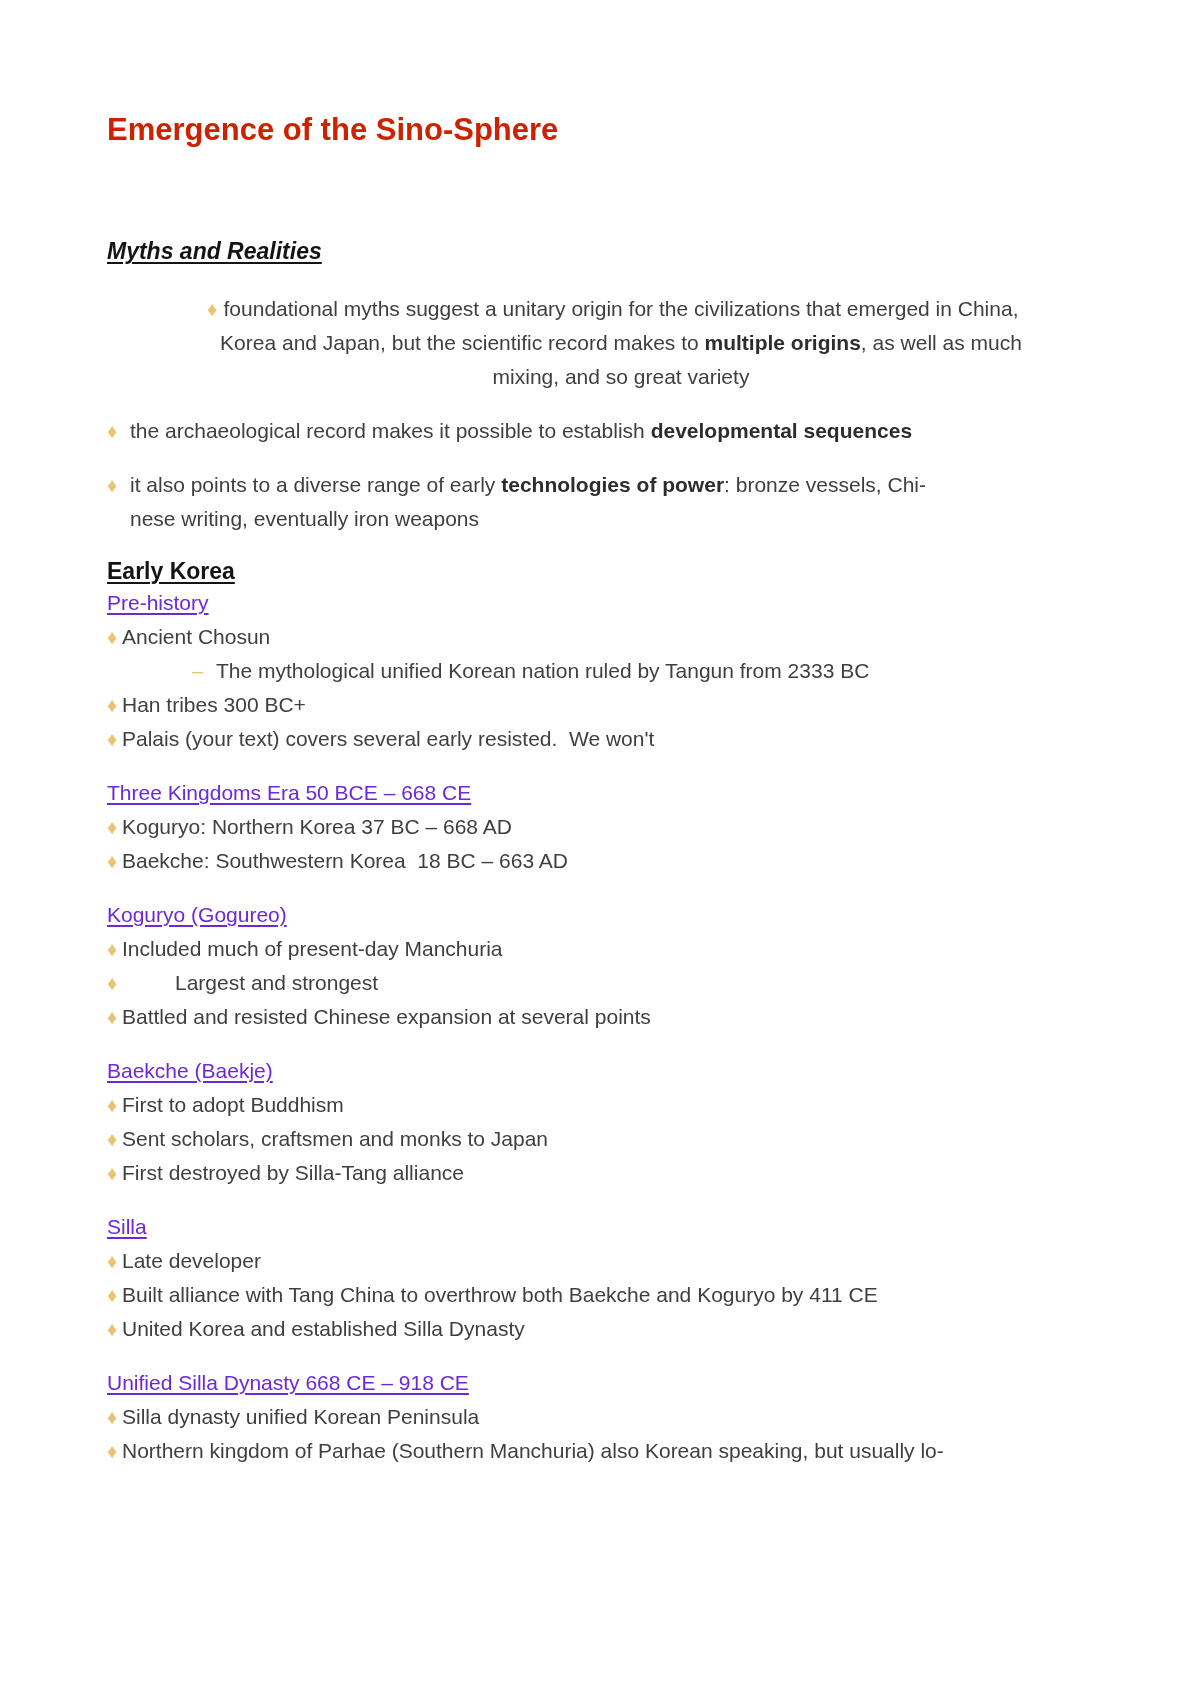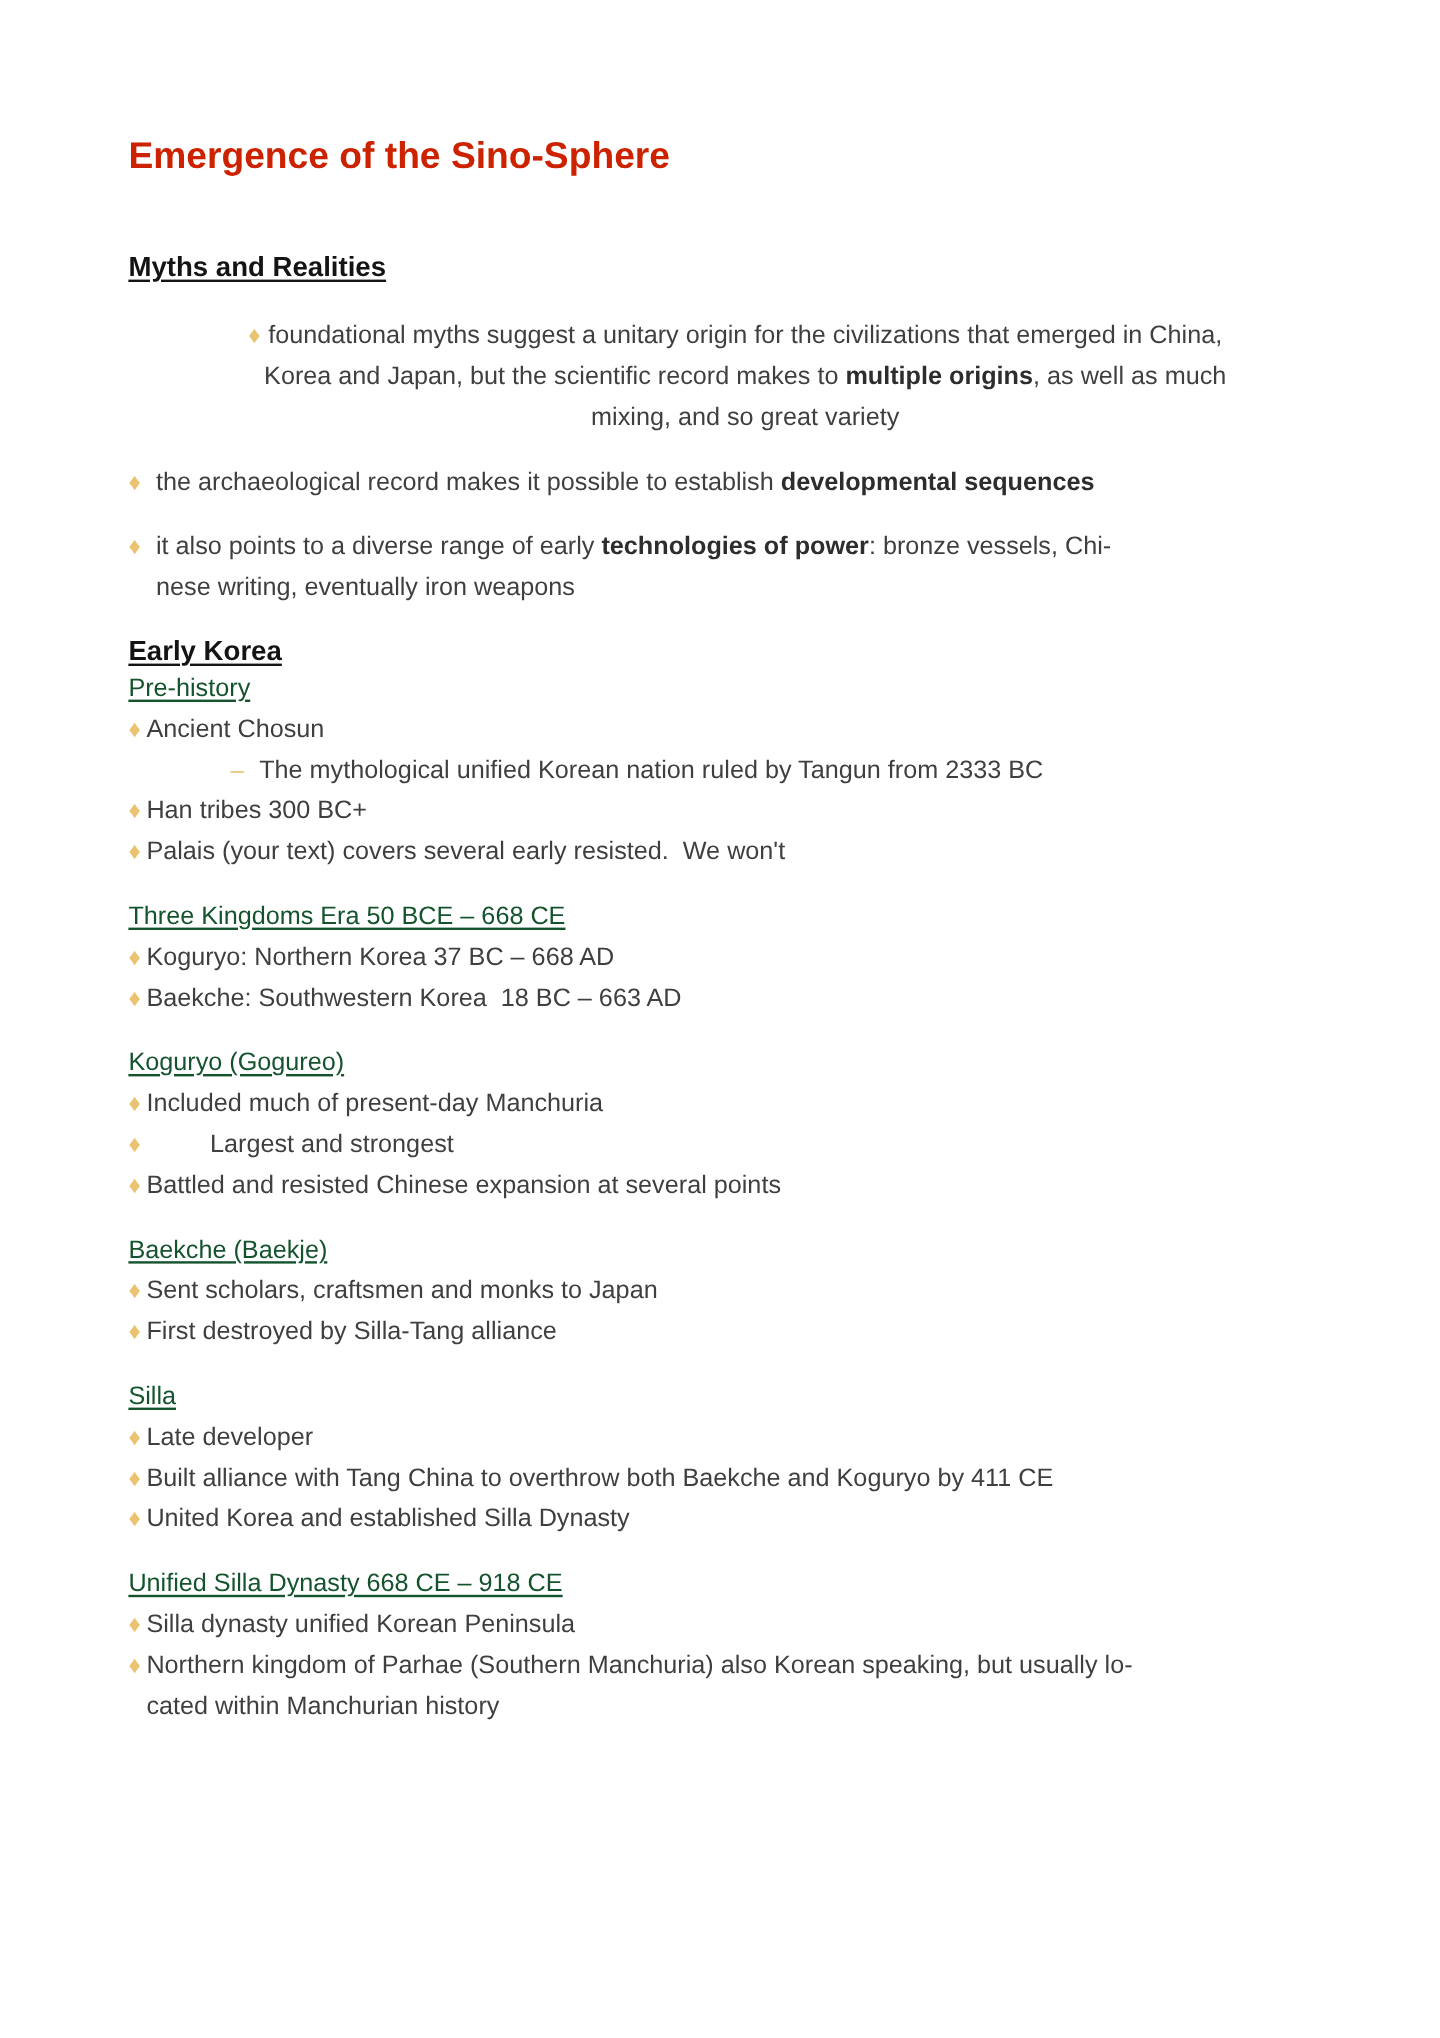--- a/index.html
+++ b/index.html
@@ -31,21 +31,21 @@
     font-weight: bold;
     color: #141414;
     text-decoration: underline;
     text-decoration-thickness: 2px;
     text-underline-offset: 3px;
   }
   .h3 {
     font-size: 21px;
     line-height: 34px;
     font-weight: normal;
-    color: #14532d;
+    color: #6d28d9;
     text-decoration: underline;
     text-decoration-thickness: 1.5px;
     text-underline-offset: 3px;
   }
   .b, .dash {
     font-size: 21px;
     line-height: 34px;
     color: #3f3f3f;
     white-space: pre-wrap;
   }
@@ -57,21 +57,21 @@
     text-indent: 0;
     color: #e9c370;
     font-size: 20px;
   }
   .b.spaced .marker { width: 23px; }
   .tabgap { display: inline-block; width: 53px; text-indent: 0; }
   .dash { padding-left: 85px; }
   .dash .marker { width: 24px; color: #e9c370; }
   .bold { font-weight: bold; color: #2d2d2d; }
   .gap { margin-top: 20px; }
-  .gap-title { margin-top: 59px; }
+  .gap-title { margin-top: 88px; font-style: italic; }
   .gap-sm { margin-top: 26px; text-align: center; }
   .page-divider {
     position: absolute;
     left: 95px;
     width: 1010px;
     top: 1694px;
     height: 4px;
     background: #2c3a50;
   }
 </style>
@@ -92,20 +92,21 @@
       <div class="b"><span class="marker">♦</span><span>Han tribes 300 BC+</span></div>
       <div class="b"><span class="marker">♦</span><span>Palais (your text) covers several early resisted.  We won't</span></div>
       <div class="h3 gap">Three Kingdoms Era 50 BCE –  668 CE</div>
       <div class="b"><span class="marker">♦</span><span>Koguryo: Northern Korea 37 BC – 668 AD</span></div>
       <div class="b"><span class="marker">♦</span><span>Baekche: Southwestern Korea  18 BC – 663 AD</span></div>
       <div class="h3 gap">Koguryo (Gogureo)</div>
       <div class="b"><span class="marker">♦</span><span>Included much of present-day Manchuria</span></div>
       <div class="b"><span class="marker">♦</span><span class="tabgap"></span><span>Largest and strongest</span></div>
       <div class="b"><span class="marker">♦</span><span>Battled and resisted Chinese expansion at several points</span></div>
       <div class="h3 gap">Baekche (Baekje)</div>
+      <div class="b"><span class="marker">♦</span><span>First to adopt Buddhism</span></div>
       <div class="b"><span class="marker">♦</span><span>Sent scholars, craftsmen and monks to Japan</span></div>
       <div class="b"><span class="marker">♦</span><span>First destroyed by Silla-Tang alliance</span></div>
       <div class="h3 gap">Silla</div>
       <div class="b"><span class="marker">♦</span><span>Late developer</span></div>
       <div class="b"><span class="marker">♦</span><span>Built alliance with Tang China to overthrow both Baekche and Koguryo by 411 CE</span></div>
       <div class="b"><span class="marker">♦</span><span>United Korea and established Silla Dynasty</span></div>
       <div class="h3 gap">Unified Silla Dynasty 668 CE – 918 CE</div>
       <div class="b"><span class="marker">♦</span><span>Silla dynasty unified Korean Peninsula</span></div>
       <div class="b"><span class="marker">♦</span><span>Northern kingdom of Parhae (Southern Manchuria) also Korean speaking, but usually lo-</span><br><span>cated within Manchurian history</span></div>
     </div>

